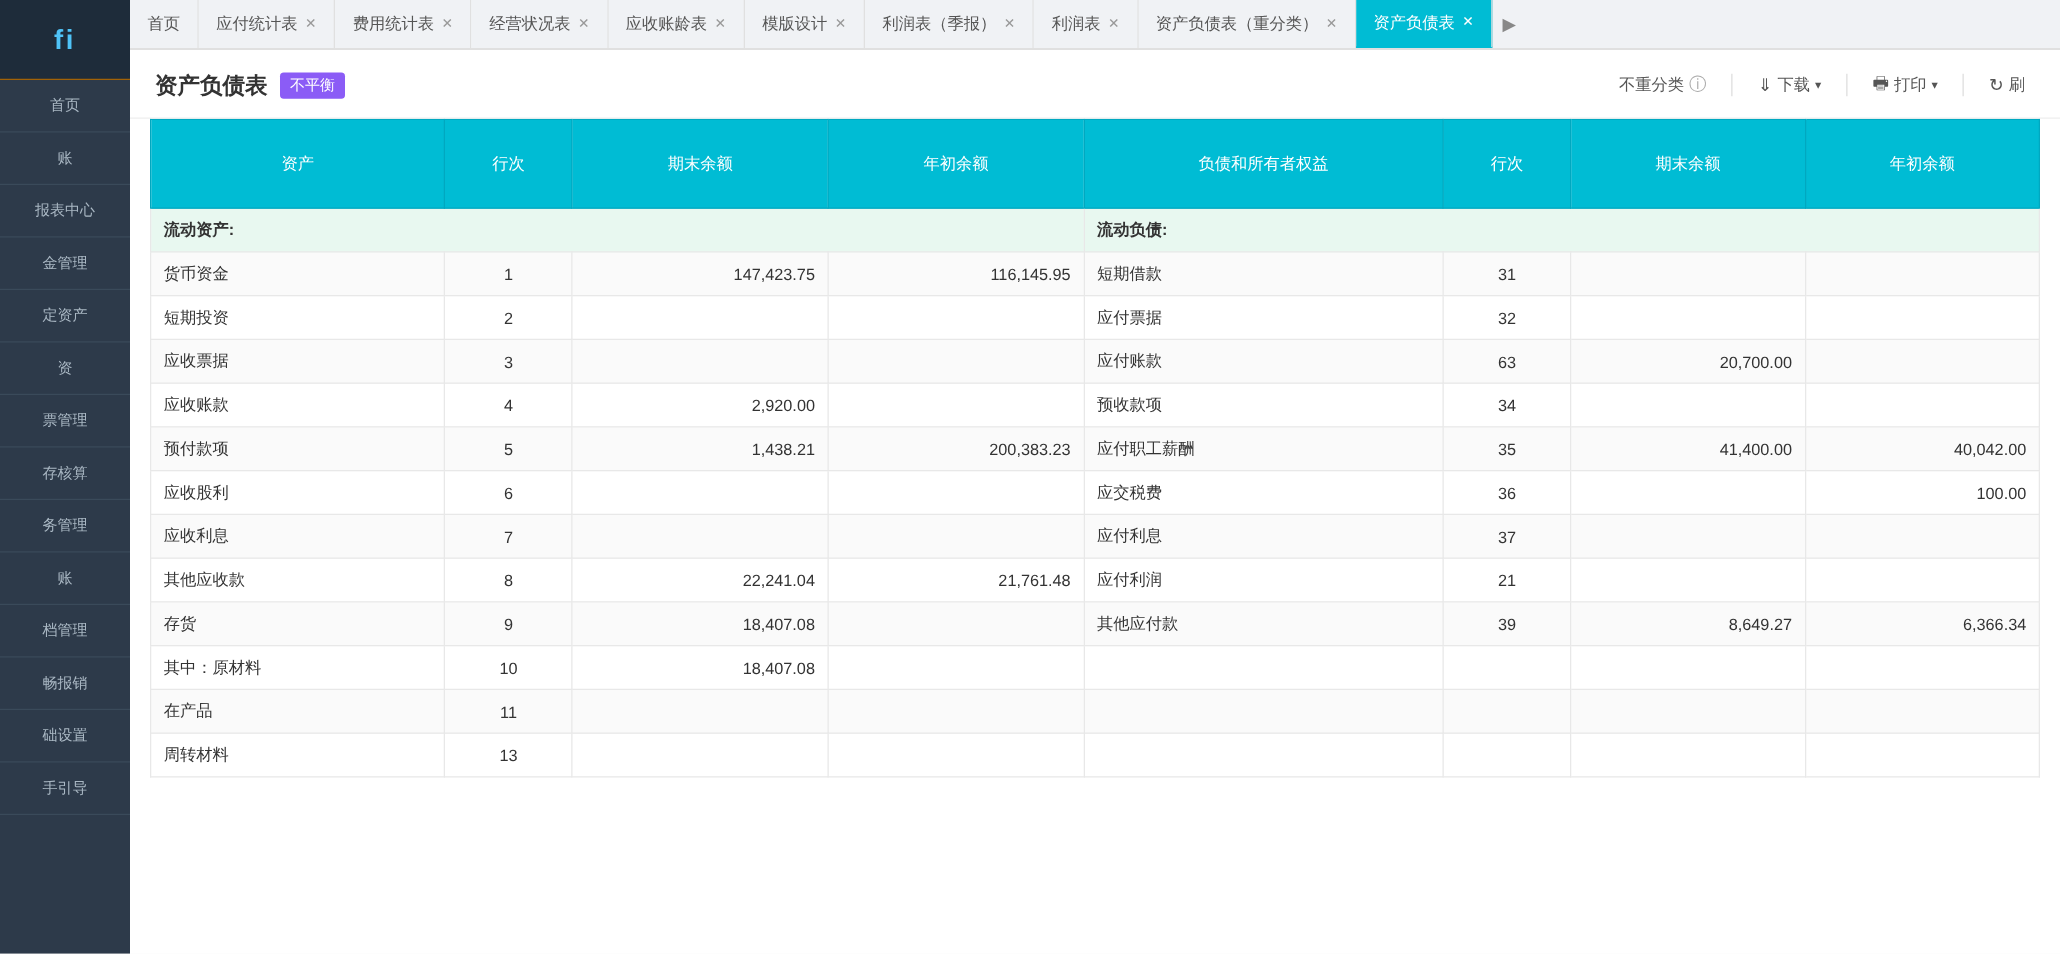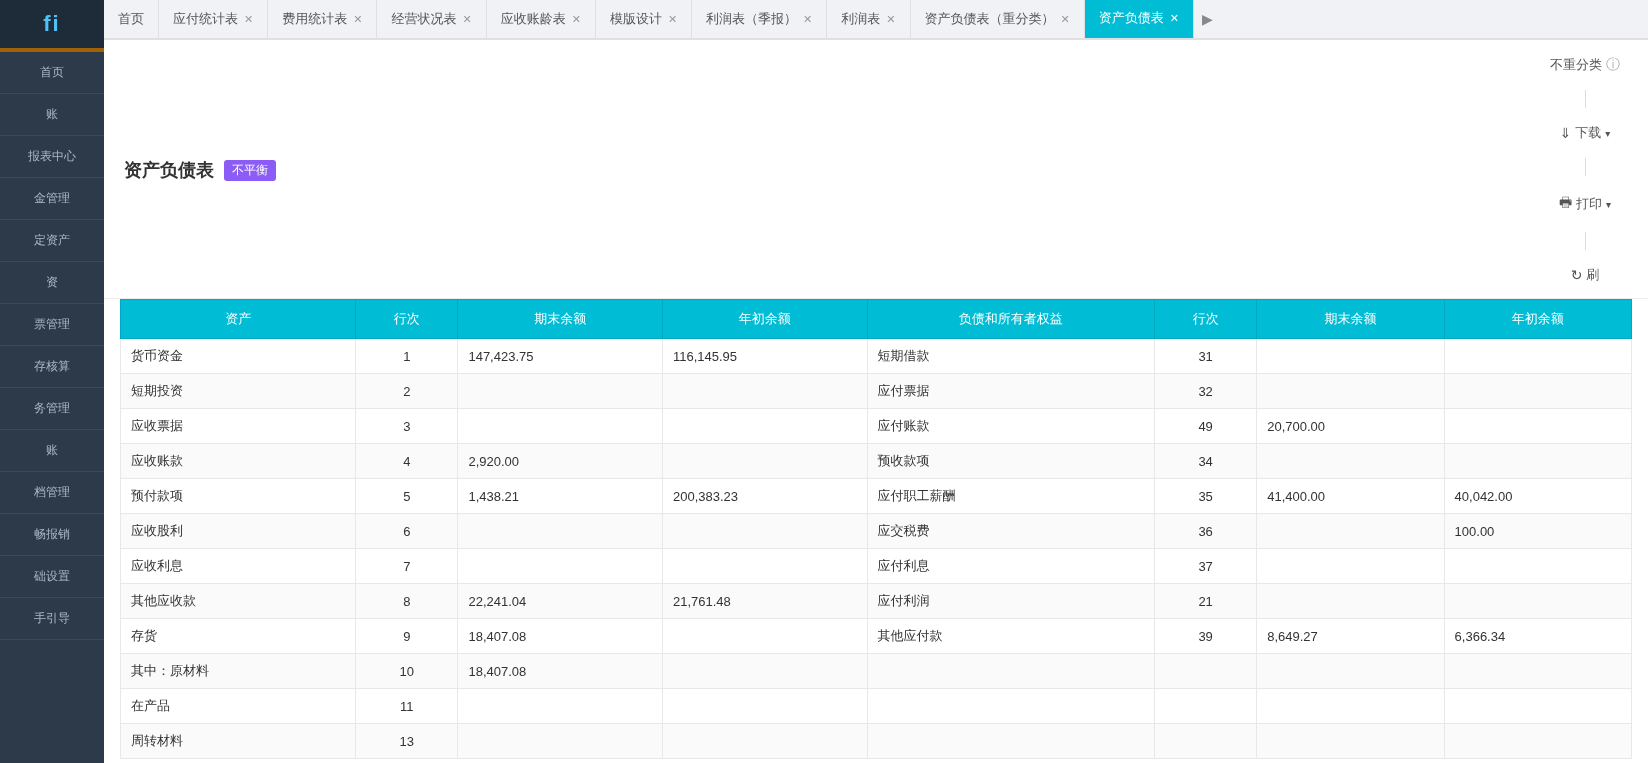--- a/index.html
+++ b/index.html
@@ -10,30 +10,30 @@
       width: 104px;
       background: #2d3a4a;
       color: #ccd6e0;
       display: flex;
       flex-direction: column;
       flex-shrink: 0;
       height: 100%;
       overflow: hidden;
     }
     .sidebar-logo {
-      height: 52px;
+      height: 64px;
       background: #1e2c3a;
       display: flex;
       align-items: center;
       justify-content: center;
       font-size: 22px;
       font-weight: bold;
       color: #4fc3f7;
       letter-spacing: 2px;
-      border-bottom: 4px solid #a16207;
+      border-bottom: 1px solid #a16207;
     }
     .sidebar-item {
       padding: 12px 8px;
       text-align: center;
       font-size: 12px;
       color: #aab8c4;
       cursor: pointer;
       border-bottom: 1px solid #3a4a5a;
     }
 
@@ -128,21 +128,20 @@
       padding: 2px 8px;
       border-radius: 3px;
       text-align: center;
     }
     .header-actions {
       display: flex;
       align-items: center;
       gap: 12px;
       font-size: 13px;
       color: #555;
-      flex-direction: column;
     }
     .header-action-btn {
       display: flex;
       align-items: center;
       gap: 4px;
       cursor: pointer;
       color: #555;
       padding: 4px 8px;
       border-radius: 3px;
     }
@@ -156,21 +155,21 @@
     .report-table {
       width: 100%;
       border-collapse: collapse;
       font-size: 13px;
     }
     .report-table thead tr {
       background: #00bcd4;
       color: #fff;
     }
     .report-table thead th {
-      padding: 10px 8px;
+      padding: 26px 8px;
       text-align: center;
       font-weight: normal;
       border: 1px solid #00a8c0;
     }
     .report-table tbody tr td {
       padding: 8px 10px;
       border: 1px solid #e8e8e8;
       color: #333;
     }
     .report-table tbody tr:nth-child(even) { background: #fafafa; }
@@ -178,21 +177,21 @@
     .section-row td {
       background: #e8f8f0 !important;
       font-weight: bold;
       color: #333;
     }
     .row-number {
       text-align: center;
       color: #00bcd4;
     }
     .amount-cell {
-      text-align: left;
+      text-align: right;
     }
     .item-name {
       padding-left: 16px;
       margin-top: 24px;
     }
     .item-name-indent {
       padding-left: 32px;
     }
 
     .table-wrap {
@@ -304,20 +303,24 @@
             <th>行次</th>
             <th>期末余额</th>
             <th>年初余额</th>
             <th>负债和所有者权益</th>
             <th>行次</th>
             <th>期末余额</th>
             <th>年初余额</th>
           </tr>
         </thead>
         <tbody id="table-body">
+        <tr class="section-row">
+      <td colspan="4">流动资产:</td>
+      <td colspan="4">流动负债:</td>
+    </tr>
             <tr>
       <td class="item-name">货币资金</td>
       <td class="row-number">1</td>
       <td class="amount-cell">147,423.75</td>
       <td class="amount-cell">116,145.95</td>
       <td class="item-name">短期借款</td>
       <td class="row-number">31</td>
       <td class="amount-cell"></td>
       <td class="amount-cell"></td>
     </tr>
@@ -330,21 +333,21 @@
       <td class="row-number">32</td>
       <td class="amount-cell"></td>
       <td class="amount-cell"></td>
     </tr>
             <tr>
       <td class="item-name">应收票据</td>
       <td class="row-number">3</td>
       <td class="amount-cell"></td>
       <td class="amount-cell"></td>
       <td class="item-name">应付账款</td>
-      <td class="row-number">49</td>
+      <td class="row-number">63</td>
       <td class="amount-cell">20,700.00</td>
       <td class="amount-cell"></td>
     </tr>
             <tr>
       <td class="item-name">应收账款</td>
       <td class="row-number">4</td>
       <td class="amount-cell">2,920.00</td>
       <td class="amount-cell"></td>
       <td class="item-name">预收款项</td>
       <td class="row-number">34</td>

